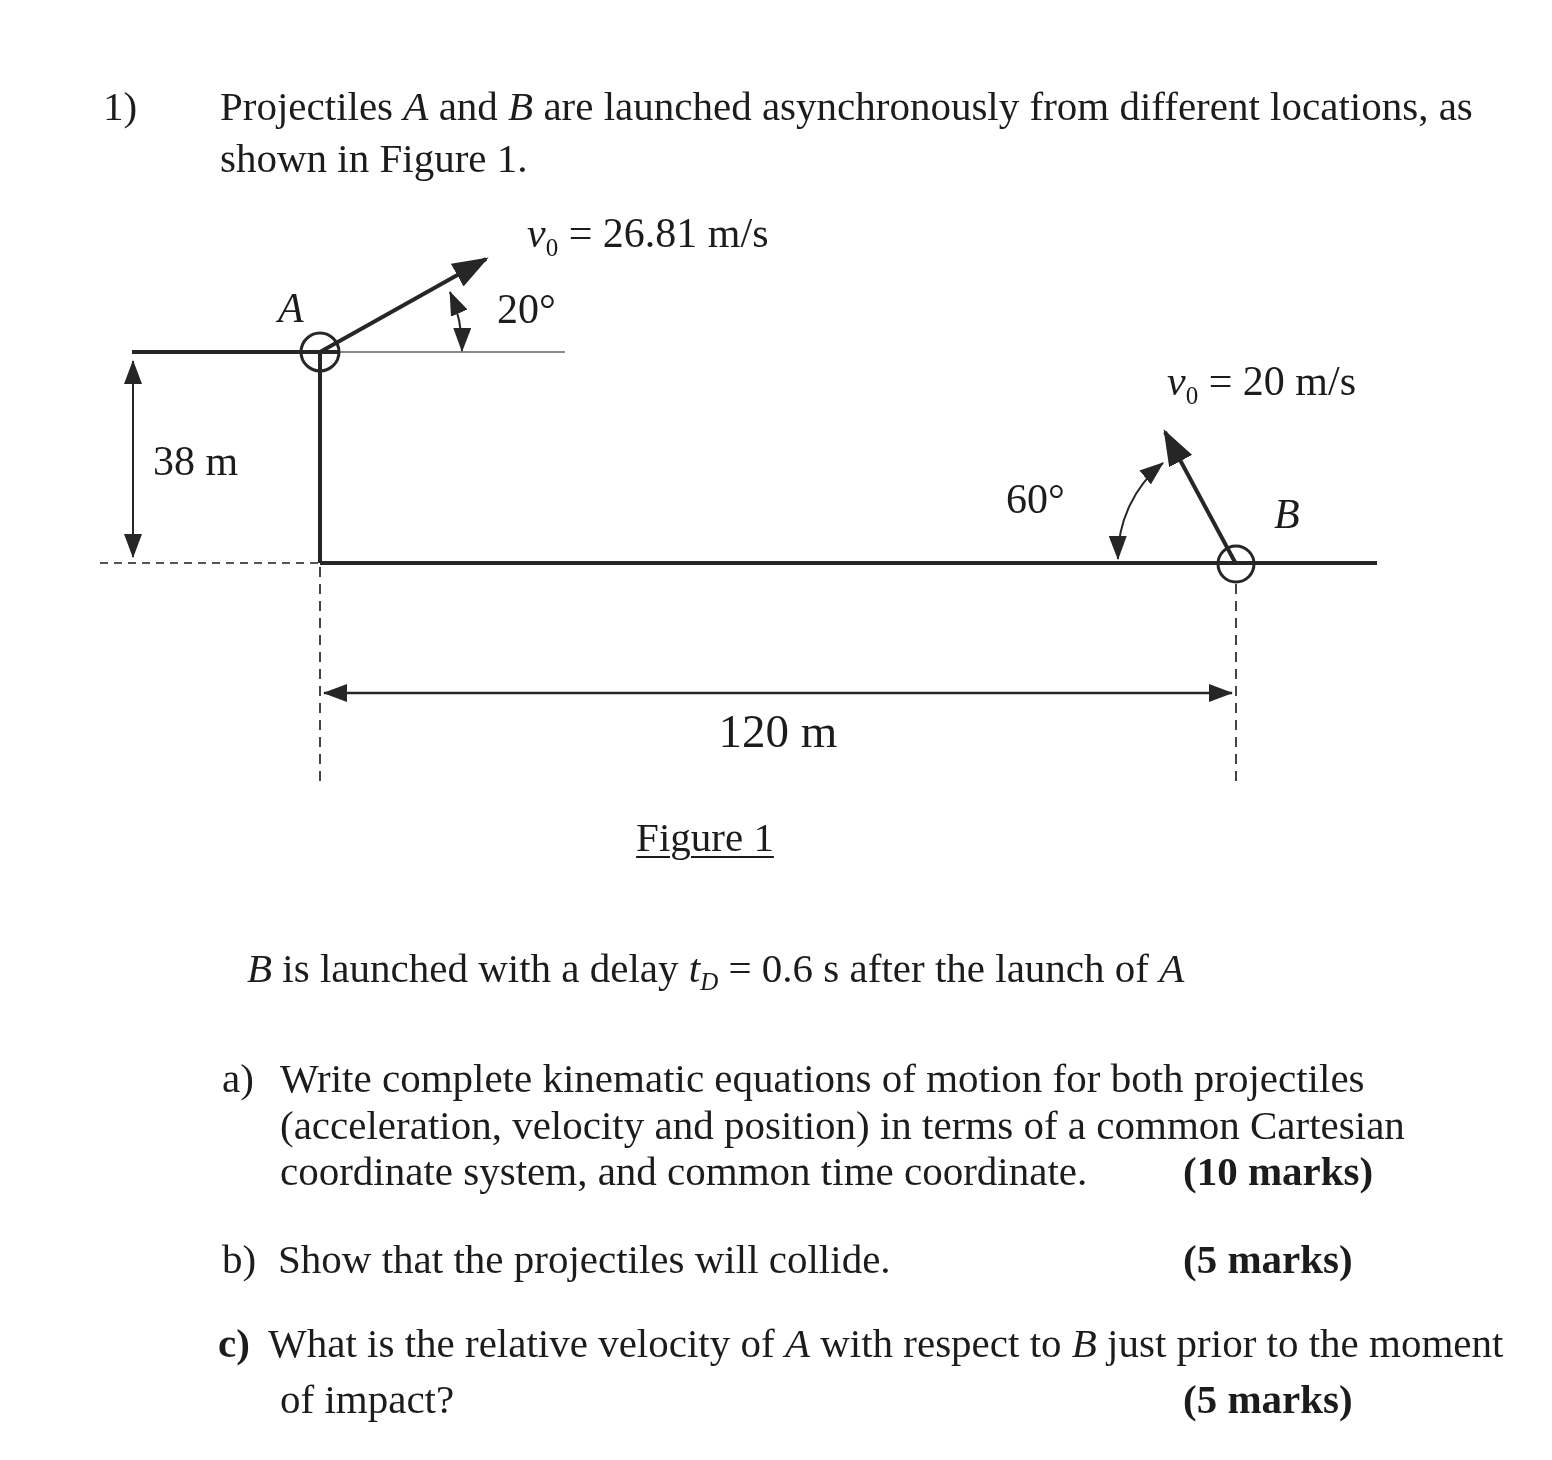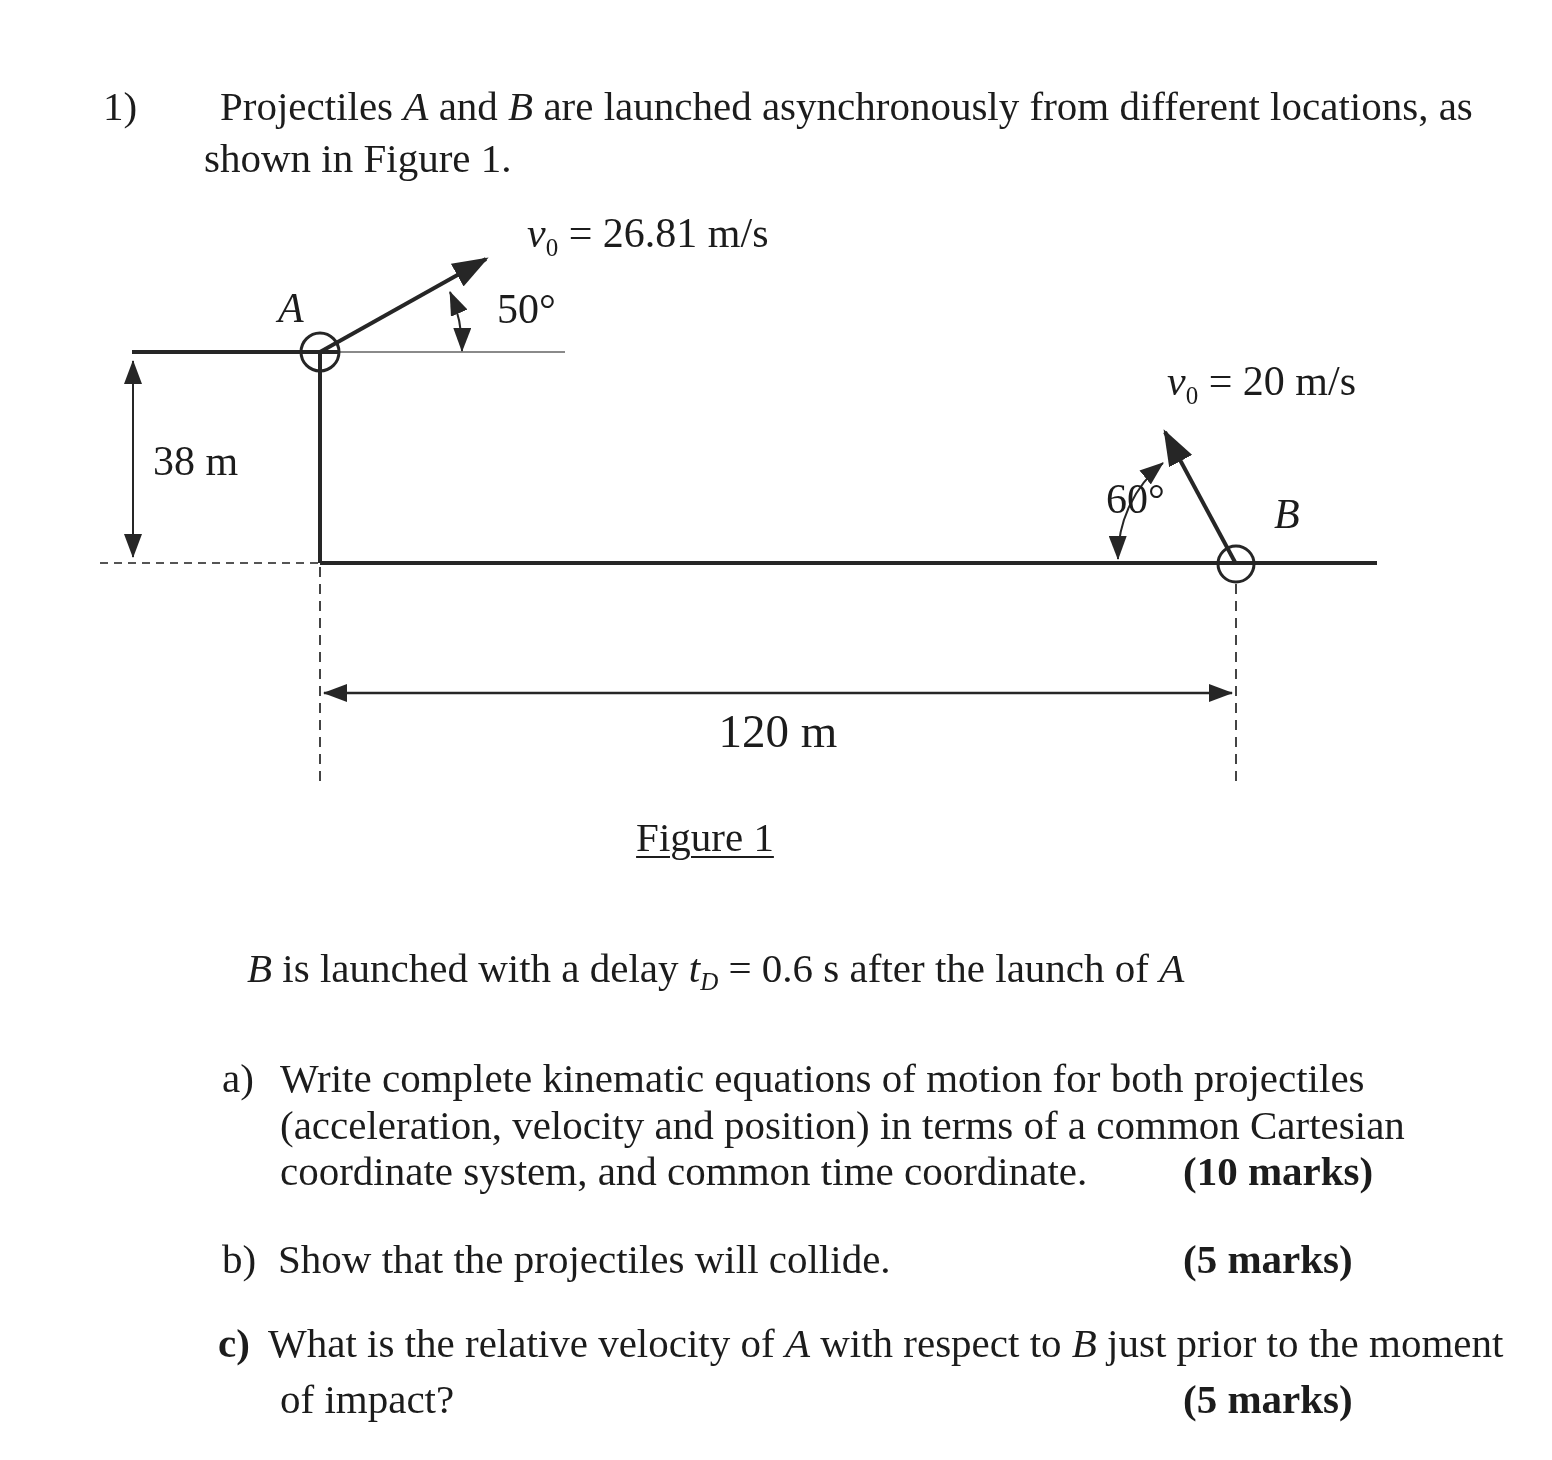--- a/index.html
+++ b/index.html
@@ -64,30 +64,30 @@
     <circle cx="1236" cy="564" r="18" stroke="#262626" stroke-width="3" fill="none"></circle>
 
     <path d="M320,567 L320,783" stroke="#444444" stroke-width="2" stroke-dasharray="10,7" fill="none"></path>
     <path d="M1236,584 L1236,783" stroke="#444444" stroke-width="2" stroke-dasharray="10,7" fill="none"></path>
 
     <path d="M324,693 L1232,693" stroke="#262626" stroke-width="2.5" fill="none" marker-start="url(#mArrR)" marker-end="url(#mArr)"></path>
   </svg>
 
   <div class="t" style="left:103px;top:84px;">1)</div>
   <div class="t" style="left:220px;top:84px;"><span>Projectiles </span><span class="it">A</span><span> and </span><span class="it">B</span><span> are launched asynchronously from different locations, as</span></div>
-  <div class="t" style="left:204px;top:136px;">shown in Figure 1.</div>
+  <div class="t" style="left:220px;top:136px;">shown in Figure 1.</div>
 
   <div class="t figlab" style="left:527px;top:210px;"><span class="it">v</span><sub class="v0">0</sub><span> = 26.81 m/s</span></div>
 
   <div class="t figlab it" style="left:278px;top:285px;">A</div>
-  <div class="t figlab" style="left:497px;top:286px;">50°</div>
+  <div class="t figlab" style="left:497px;top:286px;">20°</div>
 
   <div class="t figlab" style="left:1167px;top:358px;"><span class="it">v</span><sub class="v0">0</sub><span> = 20 m/s</span></div>
 
-  <div class="t figlab" style="left:1106px;top:476px;">60°</div>
+  <div class="t figlab" style="left:1006px;top:476px;">60°</div>
   <div class="t figlab it" style="left:1274px;top:491px;">B</div>
 
   <div class="t figlab" style="left:153px;top:438px;">38 m</div>
   <div class="center-dim">120 m</div>
 
   <div class="caption">
     <div>Figure 1</div>
   </div>
 
   <div class="t" style="left:218px;top:946px;margin-left:29px;"><span class="it">B</span><span> is launched with a delay </span><span class="it">t</span><sub class="m">D</sub><span> = 0.6 s after the launch of </span><span class="it">A</span></div>

